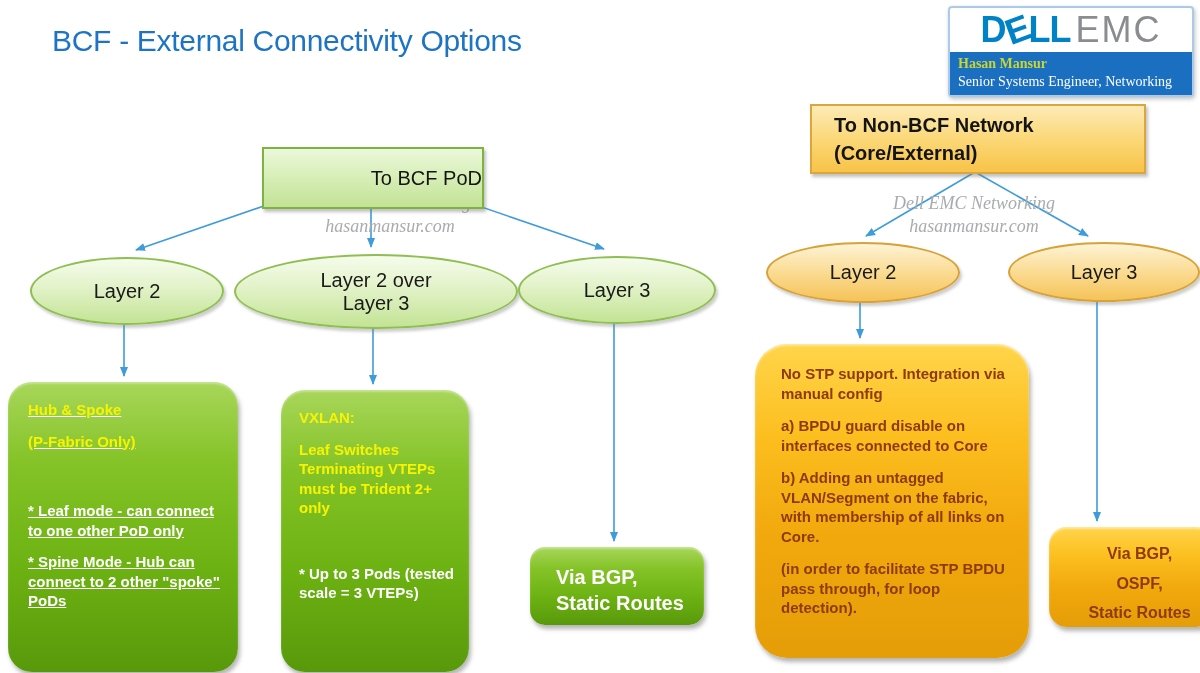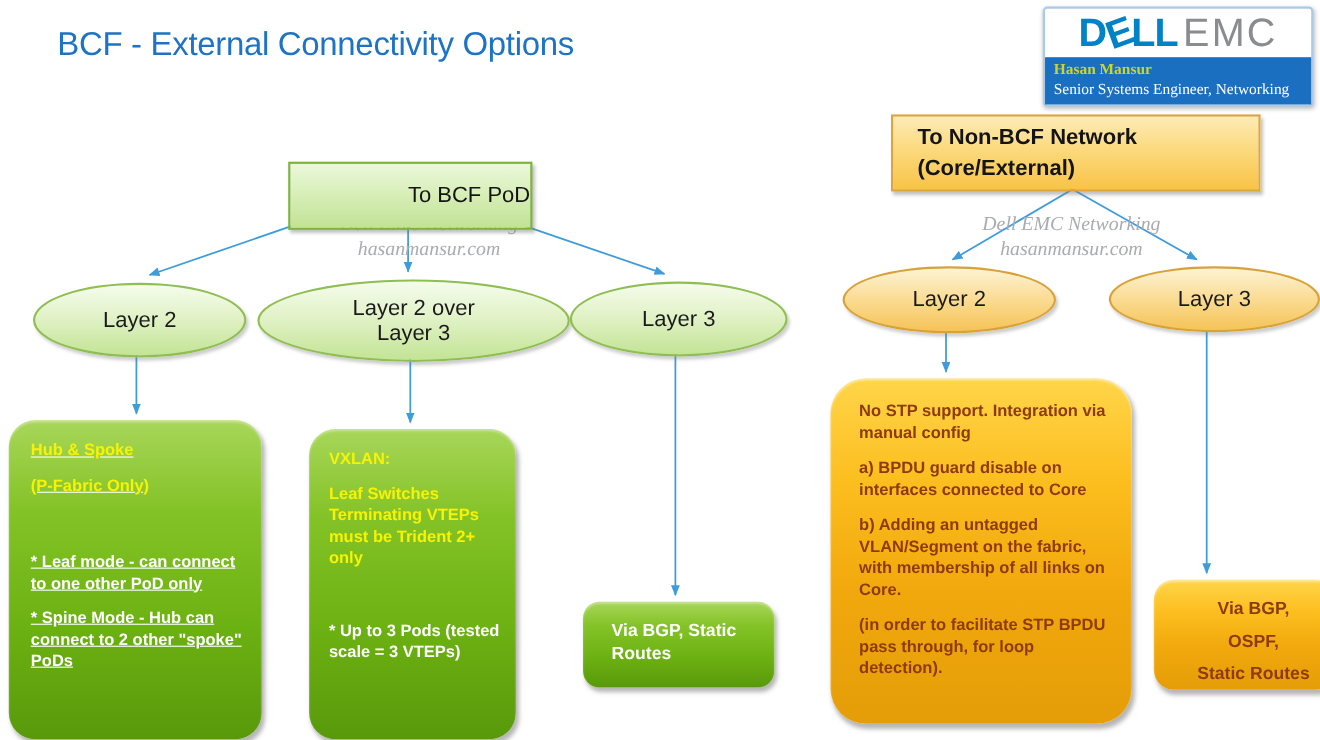--- a/index.html
+++ b/index.html
@@ -44,21 +44,21 @@
 
   
   .panel-green{
     background:linear-gradient(180deg,#A8D65A 0%,#84C327 28%,#6CB112 65%,#58990B 100%);
     border-radius:24px;box-shadow:2px 4px 4px rgba(110,110,110,.5),
       inset 0 2px 2px rgba(255,255,255,.35);
     color:#ffffff;font-weight:bold;font-size:15px;line-height:1.3;}
   .p-hub  {left:8px;  top:382px;width:230px;height:290px;padding:0;text-decoration:underline;}
   .p-vxlan{left:281px;top:390px;width:188px;height:282px;}
   .p-bgp  {left:530px;top:547px;width:174px;height:78px;border-radius:15px;}
-  .p-bgp div{padding:17px 14px 0 26px;font-size:16px;}
+  .p-bgp div{padding:17px 14px 0 26px;font-size:20px;}
   .inner-hub{padding:18px 16px 0 20px;}
   .inner-vxlan{padding:18px 14px 0 18px;}
   .hl{color:#F7F305;}
   .p-hub p,.p-vxlan p{margin:0 0 12px 0;}
   .gap-big{margin-bottom:50px !important;}
   .gap-vx{margin-bottom:46px !important;}
 
   
   .panel-orange{
     background:linear-gradient(180deg,#FFD54A 0%,#FCBE1E 30%,#F2A90D 60%,#E59D08 100%);

